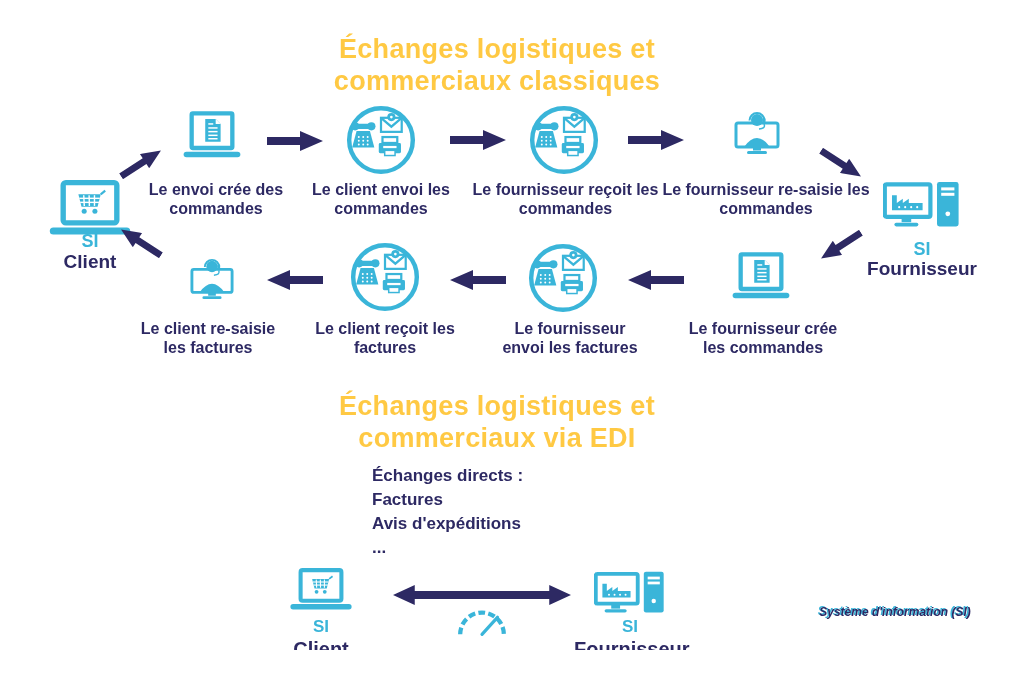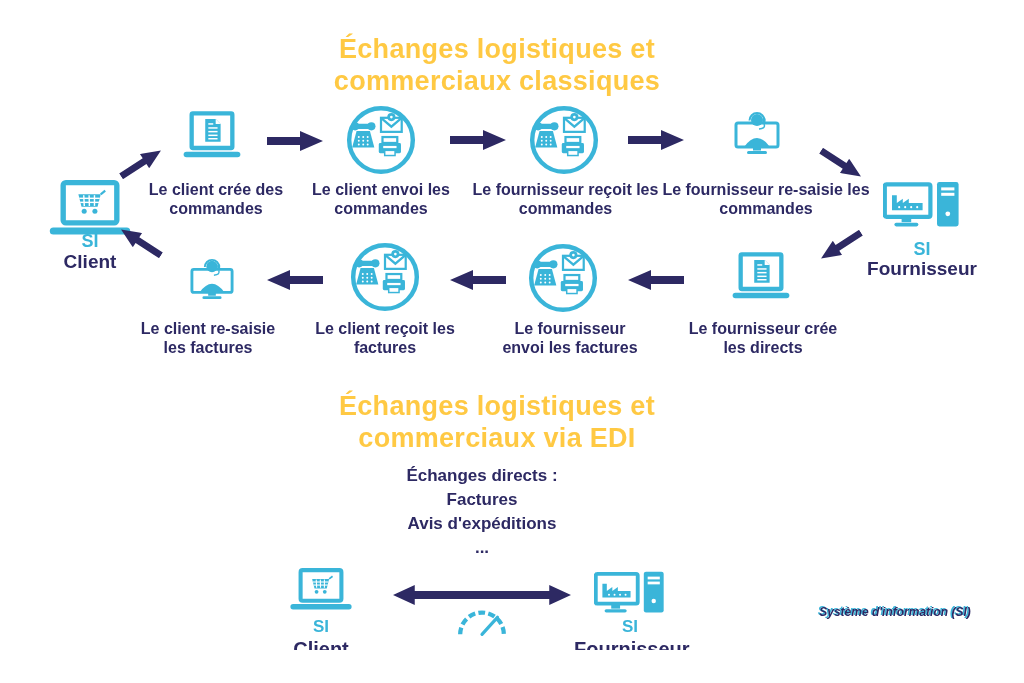--- a/index.html
+++ b/index.html
@@ -3,21 +3,21 @@
 <meta charset="utf-8">
 <style>
   html,body{margin:0;padding:0;background:#fff;}
   .stage{position:relative;width:1024px;height:650px;background:#fff;overflow:hidden;
          font-family:"Liberation Sans","DejaVu Sans",sans-serif;}
   .abs{position:absolute;}
   .title{color:#FFC943;font-weight:700;font-size:27px;line-height:32px;text-align:center;letter-spacing:.3px;}
   .step-label{color:#2D2963;font-weight:700;font-size:16px;line-height:1.18;text-align:center;}
   .si-abbr{color:#3AB5D9;font-weight:700;text-align:center;}
   .si-name{color:#2D2963;font-weight:700;text-align:center;}
-  .edi-details{color:#2D2963;font-weight:700;font-size:17px;line-height:24px;text-align:center;}
+  .edi-details{color:#2D2963;font-weight:700;font-size:17px;line-height:24px;}
   .footnote{color:#2D2963;font-weight:700;font-style:italic;font-size:12px;text-align:center;
             text-shadow:-1.5px -1.5px 0 #3AB5D9;}
   svg.icon{display:block;}
   .defs{position:absolute;width:0;height:0;overflow:hidden;}
 </style>
 </head>
 <body>
 
 <div class="stage">
 
@@ -134,21 +134,21 @@
   <div class="si-abbr abs" style="left:45px;top:231px;width:90px;font-size:18px;">SI</div>
   <div class="si-name abs" style="left:45px;top:251px;width:90px;font-size:19px;">Client</div>
 
   <svg class="icon abs" style="left:117px;top:155px;width:48px;height:17px;transform:rotate(-33deg);">
       <use href="#sym-arrow"></use>
     </svg>
 
   <svg class="icon abs" style="left:181px;top:111px;width:62px;height:53px;">
       <use href="#sym-laptop-doc"></use>
     </svg>
-  <div class="step-label abs" style="left:131px;top:181px;width:170px;">Le client crée des commandes</div>
+  <div class="step-label abs" style="left:131px;top:181px;width:170px;">Le envoi crée des commandes</div>
 
   <svg class="icon abs" style="left:266px;top:131px;width:58px;height:20px;">
       <use href="#sym-arrow"></use>
     </svg>
 
   <svg class="icon abs" style="left:344px;top:103px;width:74px;height:74px;">
       <use href="#sym-comm-circle"></use>
     </svg>
   <div class="step-label abs" style="left:301px;top:181px;width:160px;">Le client envoi les commandes</div>
 
@@ -180,21 +180,21 @@
   <div class="si-abbr abs" style="left:883px;top:239px;width:78px;font-size:18px;">SI</div>
   <div class="si-name abs" style="left:856px;top:258px;width:132px;font-size:19px;">Fournisseur</div>
 
   <svg class="icon abs" style="left:817px;top:237px;width:48px;height:17px;transform:rotate(147deg);">
       <use href="#sym-arrow"></use>
     </svg>
 
   <svg class="icon abs" style="left:730px;top:252px;width:62px;height:53px;">
       <use href="#sym-laptop-doc"></use>
     </svg>
-  <div class="step-label abs" style="left:688px;top:320px;width:150px;">Le fournisseur crée les directs</div>
+  <div class="step-label abs" style="left:688px;top:320px;width:150px;">Le fournisseur crée les commandes</div>
 
   <svg class="icon abs" style="left:627px;top:270px;width:58px;height:20px;transform:rotate(180deg);">
       <use href="#sym-arrow"></use>
     </svg>
 
   <svg class="icon abs" style="left:526px;top:241px;width:74px;height:74px;">
       <use href="#sym-comm-circle"></use>
     </svg>
   <div class="step-label abs" style="left:495px;top:320px;width:150px;">Le fournisseur envoi les factures</div>
 

